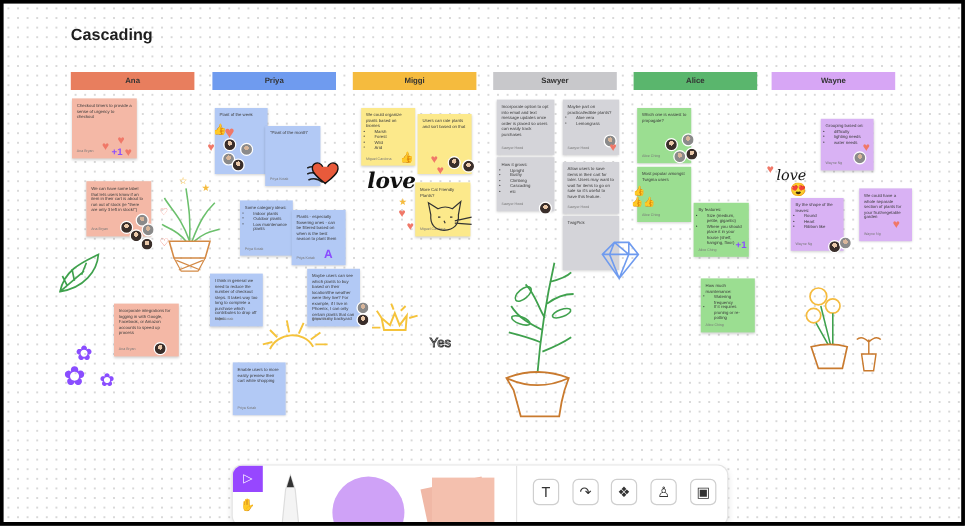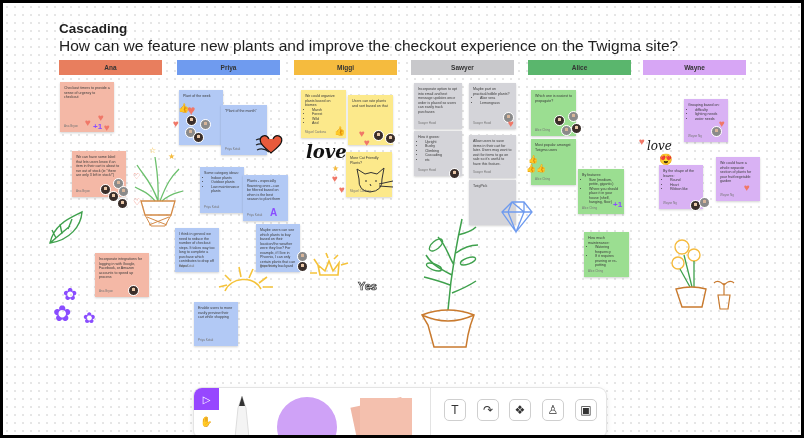--- a/index.html
+++ b/index.html
@@ -38,21 +38,20 @@
   .tb-sep { position: absolute; left: 236px; top: 0; width: 1px; height: 50px; background: #e3e3e3; }
   .tb-btn { position: absolute; top: 11px; width: 22px; height: 22px; border: 1px solid #cfcfcf; border-radius: 5px;
     display: flex; align-items: center; justify-content: center; font-size: 12px; color: #333; background: #fff; }
 </style>
 </head>
 <body>
 
 <div id="frame">
 
   <div class="title">Cascading</div>
-  <div class="subtitle">How can we feature new plants and improve the checkout experience on the Twigma site?</div>
 
   <div class="header" style="left:56px;background:#e87e5e">Ana</div>
   <div class="header" style="left:174px;background:#6f9bef">Priya</div>
   <div class="header" style="left:291px;background:#f5bb3e">Miggi</div>
   <div class="header" style="left:408px;background:#c8c8cb">Sawyer</div>
   <div class="header" style="left:525px;background:#5ab66d">Alice</div>
   <div class="header" style="left:640px;background:#d7a6f5">Wayne</div>
 
   <div class="sticky salmon" style="left:57px;top:79px">
     <div>Checkout timers to provide a sense of urgency to checkout</div>
@@ -251,21 +250,21 @@
     <div>We could have a whole separate section of plants for your fruit/vegetable garden</div>
     <div class="author">Wayne Ng</div>
   </div>
   <div class="heart" style="left:741px;top:180px">♥</div>
 
   <div class="heart" style="left:636px;top:134px">♥</div>
   <div class="sticker" style="left:644px;top:137px;font-family:'DejaVu Serif',serif;font-style:italic;font-size:12px;color:#111">love</div>
   <div class="sticker" style="left:656px;top:151px;font-size:11px">😍</div>
 
   <div class="sticker" style="left:303px;top:140px;font-family:'DejaVu Serif',serif;font-style:italic;font-size:18px;font-weight:bold;color:#111">love</div>
-  <div class="sticker" style="left:355px;top:278px;font-size:11px;font-weight:bold;color:#fff;-webkit-text-stroke:0.7px #333">Yes</div>
+  <div class="sticker" style="left:355px;top:278px;font-size:11px;font-weight:normal;color:#fff;-webkit-text-stroke:0.7px #333">Yes</div>
 
   <svg class="draw" style="left:250px;top:127px" width="34" height="30">
     <path d="M3 10 q6 -3 12 2 M3 15 q6 -3 12 2 M4 20 q6 -3 12 2" stroke="#222" stroke-width="1.2" fill="none"></path>
     <path d="M16 9 c-3 -6 -11 -3 -8 4 c2 4 8 8 10 10 c2 -2 8 -6 10 -10 c3 -7 -5 -10 -8 -4" fill="#e85a3b" stroke="#111" stroke-width="1.2"></path>
   </svg>
 
   <svg class="draw" style="left:45px;top:207px" width="40" height="40">
     <path d="M2 33 C 6 14 22 8 34 2 C 33 16 22 30 2 33 Z M2 33 L22 16 M8 28 l-4 -8 M14 24 l-2 -10 M20 19 l4 -10" stroke="#3fa14d" stroke-width="1.4" fill="none"></path>
   </svg>
 

